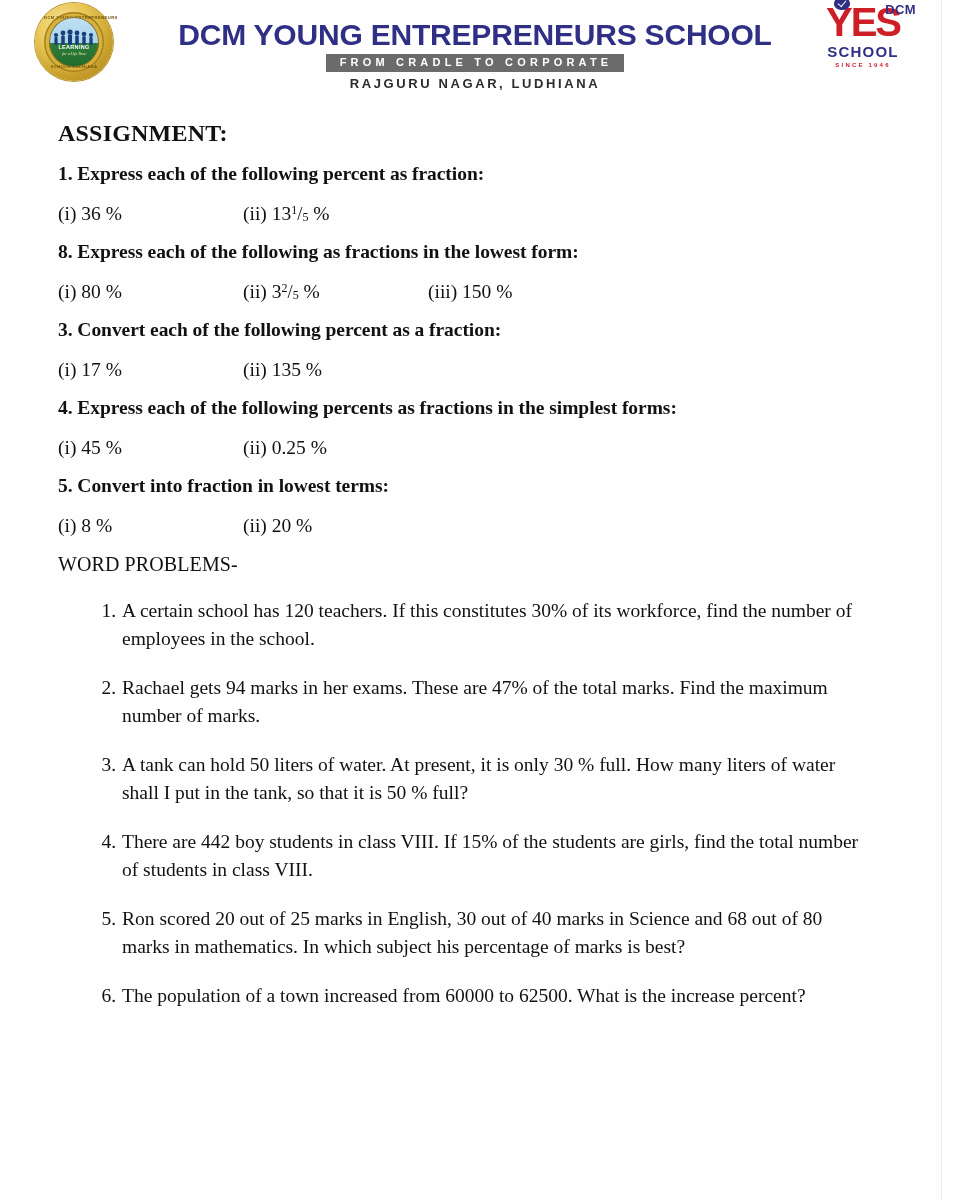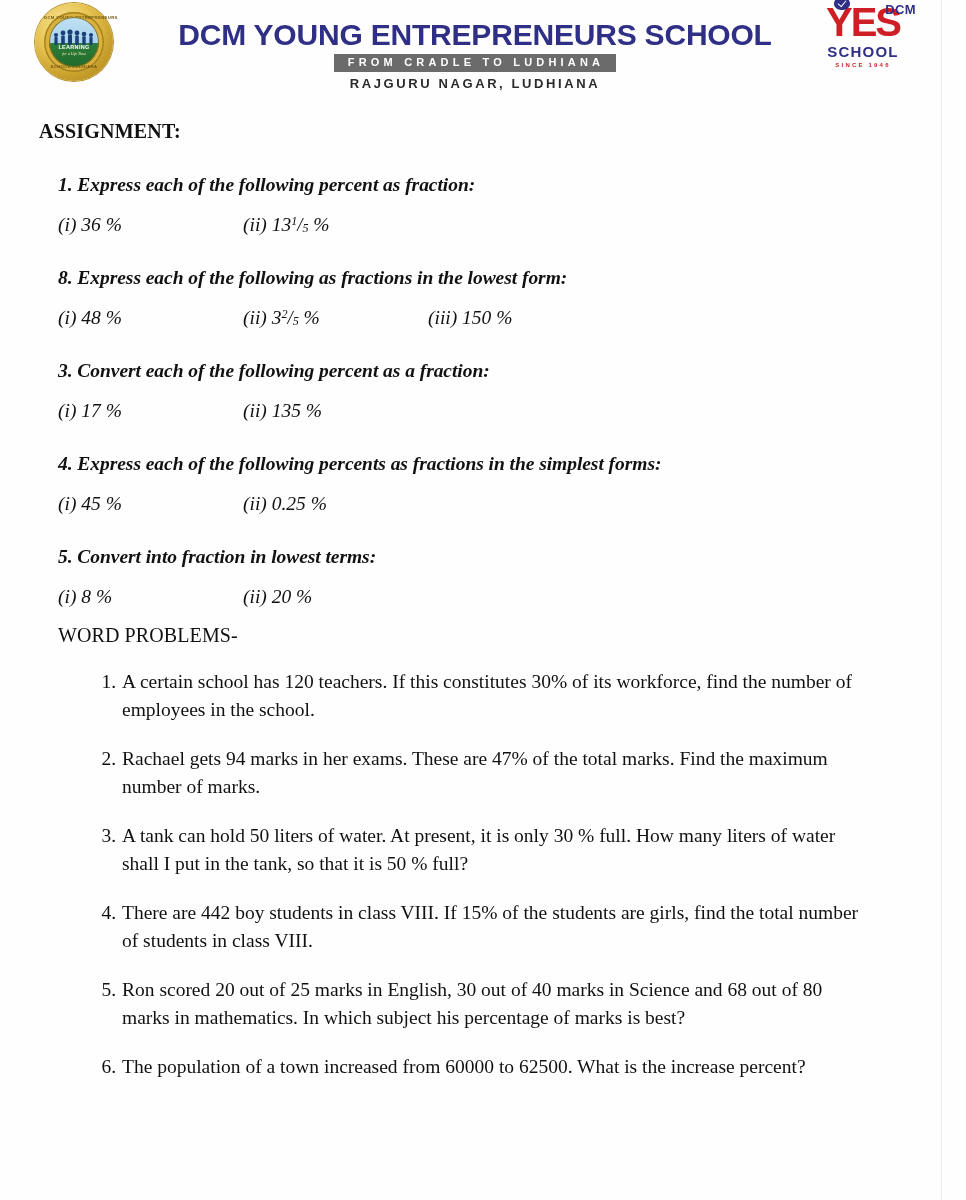--- a/index.html
+++ b/index.html
@@ -238,29 +238,28 @@
 
   
   .doc-body {
     position: absolute;
     left: 0;
     right: 0;
     top: 96px;
   }
   .assignment-title {
     font-weight: bold;
-    font-size: 20px;
-    margin-left: 39px;
+    font-size: 24px;
+    margin-left: 58px;
     margin-top: 24px;
     letter-spacing: 0.2px;
   }
   .q-block {
     margin-left: 58px;
-    margin-top: 31px;
-    font-style: italic;
+    margin-top: 16px;
   }
   .q-prompt {
     font-weight: bold;
     font-size: 19.5px;
     letter-spacing: -0.05px;
     white-space: nowrap;
   }
   .q-parts {
     margin-top: 18px;
     font-size: 19.5px;
@@ -347,21 +346,21 @@
             </g>
           </svg>
         </div>
         <div class="crest-text">LEARNING</div>
         <div class="crest-sub">for a Life Time</div>
       </div>
     </div>
 
     <div class="lh-center">
       <div class="school-name">DCM YOUNG ENTREPRENEURS SCHOOL</div>
-      <div class="tagline-bar">FROM CRADLE TO LUDHIANA</div>
+      <div class="tagline-bar">FROM CRADLE TO CORPORATE</div>
       <div class="address-line">RAJGURU NAGAR, LUDHIANA</div>
     </div>
 
     <div class="yes-logo">
       <div class="yes-main">
         <span class="yes-tick"></span>
         <span class="yes-mark">YES</span>
         <span class="yes-dcm">DCM</span>
       </div>
       <div class="yes-school">SCHOOL</div>
@@ -376,21 +375,21 @@
     <div class="q-block">
       <div class="q-prompt">1. Express each of the following percent as fraction:</div>
       <div class="q-parts">
         <span class="q-part p1">(i) 36 %</span><span class="q-part"><span>(ii) 13</span><sup class="frac-n">1</sup><span class="slash">/</span><sub class="frac-d">5</sub><span> %</span></span>
       </div>
     </div>
 
     <div class="q-block">
       <div class="q-prompt">8. Express each of the following as fractions in the lowest form:</div>
       <div class="q-parts">
-        <span class="q-part p1">(i) 48 %</span><span class="q-part p2"><span>(ii) 3</span><sup class="frac-n">2</sup><span class="slash">/</span><sub class="frac-d">5</sub><span> %</span></span><span class="q-part">(iii) 150 %</span>
+        <span class="q-part p1">(i) 80 %</span><span class="q-part p2"><span>(ii) 3</span><sup class="frac-n">2</sup><span class="slash">/</span><sub class="frac-d">5</sub><span> %</span></span><span class="q-part">(iii) 150 %</span>
       </div>
     </div>
 
     <div class="q-block">
       <div class="q-prompt">3. Convert each of the following percent as a fraction:</div>
       <div class="q-parts">
         <span class="q-part p1">(i) 17 %</span><span class="q-part">(ii) 135 %</span>
       </div>
     </div>
 

